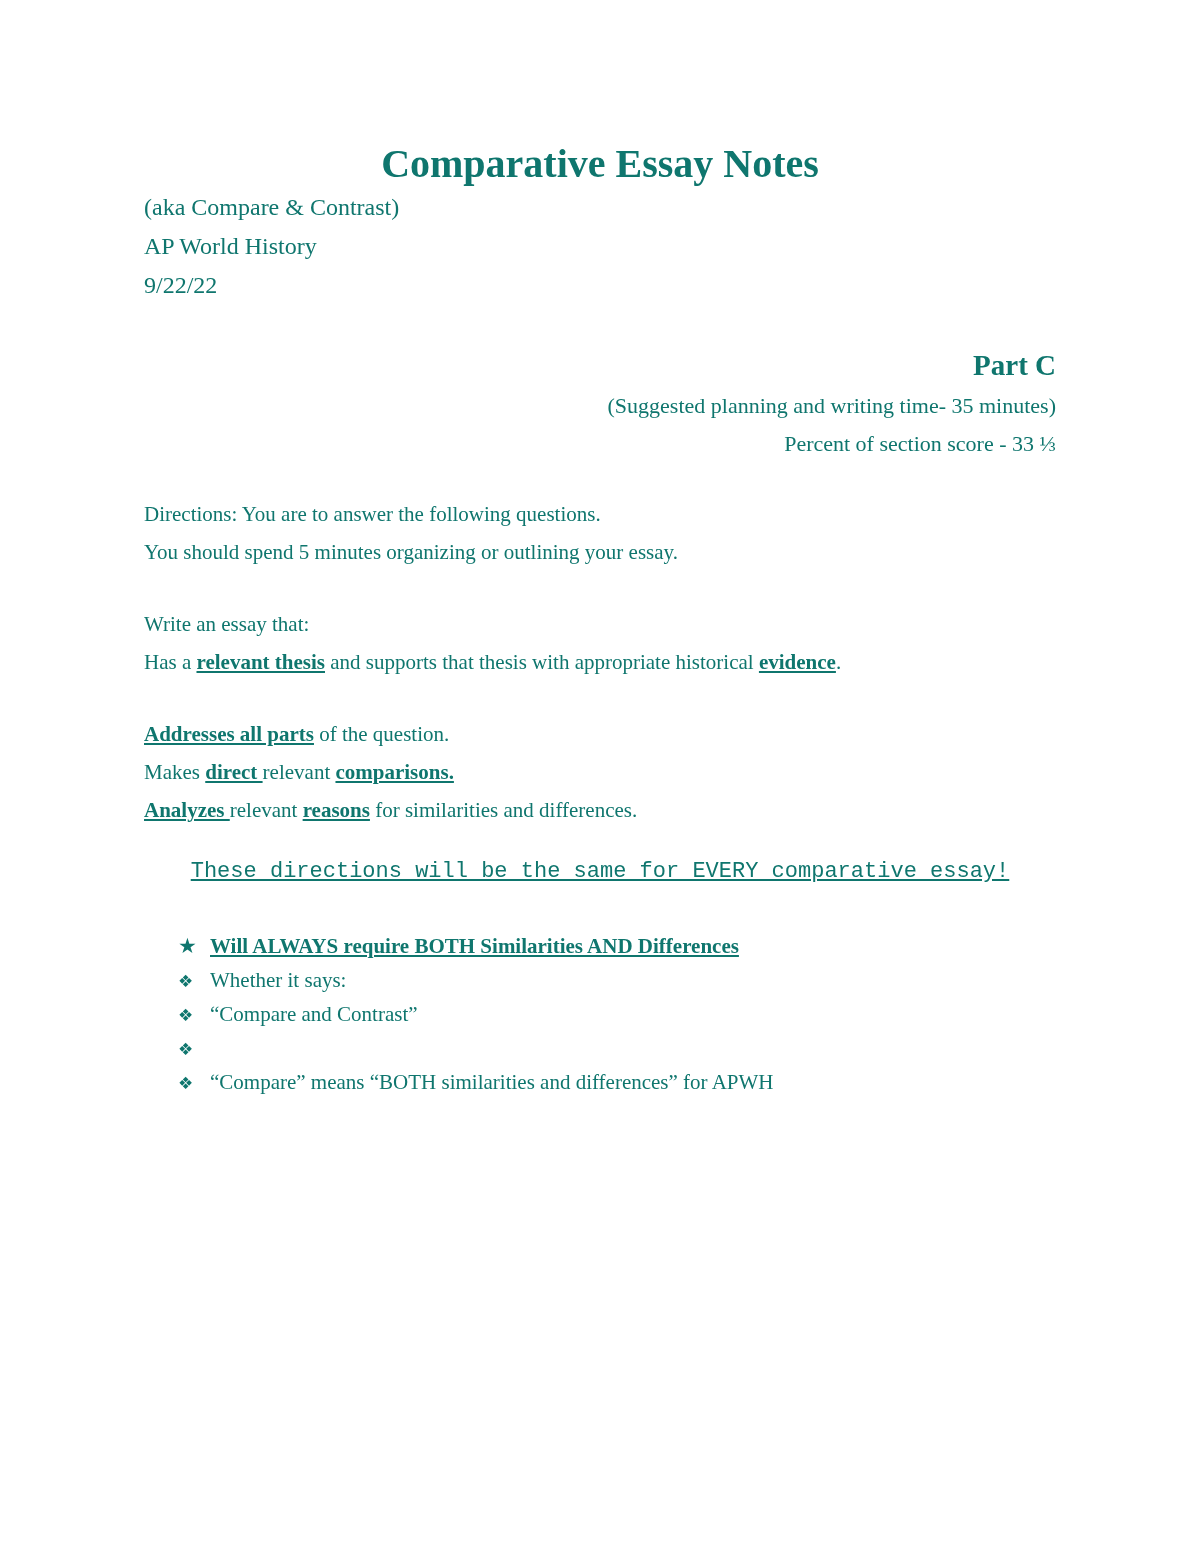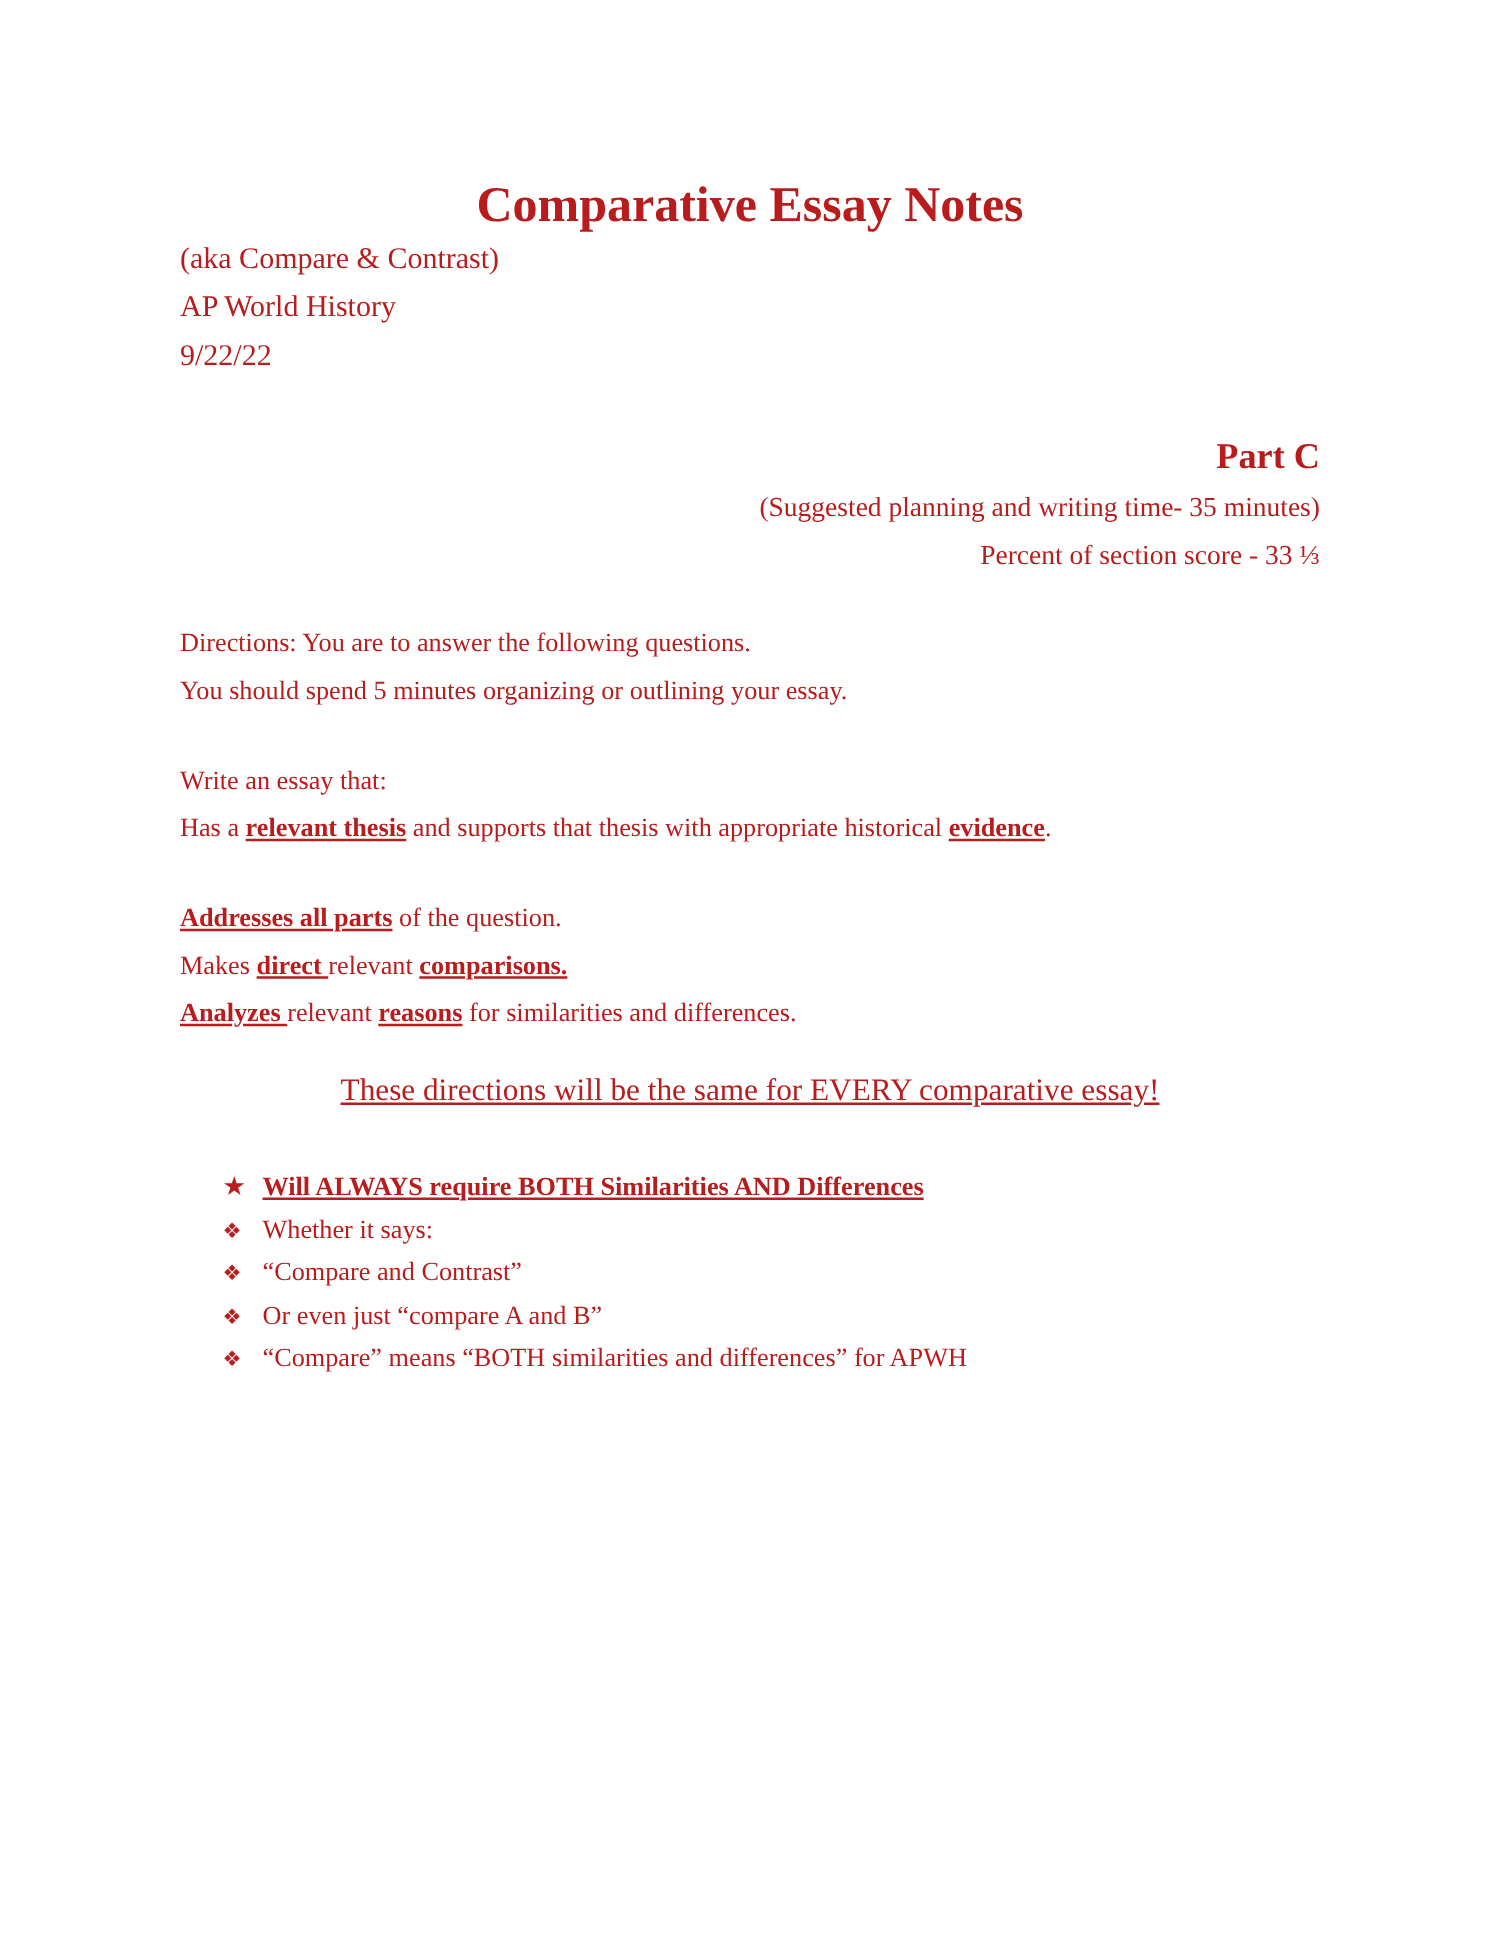--- a/index.html
+++ b/index.html
@@ -1,20 +1,20 @@
 <!DOCTYPE html>
 <html><head>
 <meta charset="utf-8">
 <style>
   html, body { margin: 0; padding: 0; background: #ffffff; }
   .page {
     width: 1200px;
     height: 1553px;
     background: #ffffff;
-    color: #b91c1c;
+    color: #0f766e;
     font-family: "Liberation Serif", "DejaVu Serif", serif;
     box-sizing: border-box;
     padding: 140px 144px 0 144px;
     overflow: hidden;
   }
   .doc-title {
     font-size: 40px;
     font-weight: bold;
     line-height: 1.2;
     margin: 0;
@@ -42,22 +42,23 @@
   .body-block { font-size: 21px; line-height: 38px; }
   .body-block p { margin: 0; }
   .directions-block { margin-top: 32px; }
   .essay-block { margin-top: 34px; }
   .requirements-block { margin-top: 34px; }
   .b { font-weight: normal; }
   .u { text-decoration: underline; }
   .bu { font-weight: bold; text-decoration: underline; }
   .callout {
     margin-top: 30px;
-    font-size: 25px;
+    font-size: 22px;
     text-align: center;
+    font-family: Liberation Mono, monospace;
   }
   .callout .u { text-decoration: underline; }
   .section-heading {
     margin-top: 44px;
     font-size: 30px;
     font-weight: bold;
     text-align: center;
   }
   .section-heading .u { text-decoration: underline; }
   .bullets { margin-top: 46px; font-size: 21px; }
@@ -120,21 +121,20 @@
     <div class="bullet">
       <span class="glyph diamond">❖</span>
       <span class="b">Whether it says:</span>
     </div>
     <div class="bullet">
       <span class="glyph diamond">❖</span>
       <span class="b">“Compare and Contrast”</span>
     </div>
     <div class="bullet">
       <span class="glyph diamond">❖</span>
-      <span class="b">Or even just “compare A and B”</span>
     </div>
     <div class="bullet">
       <span class="glyph diamond">❖</span>
       <span class="b">“Compare” means “BOTH similarities and differences” for APWH</span>
     </div>
   </section>
 
 </div>
 
 </body></html>

